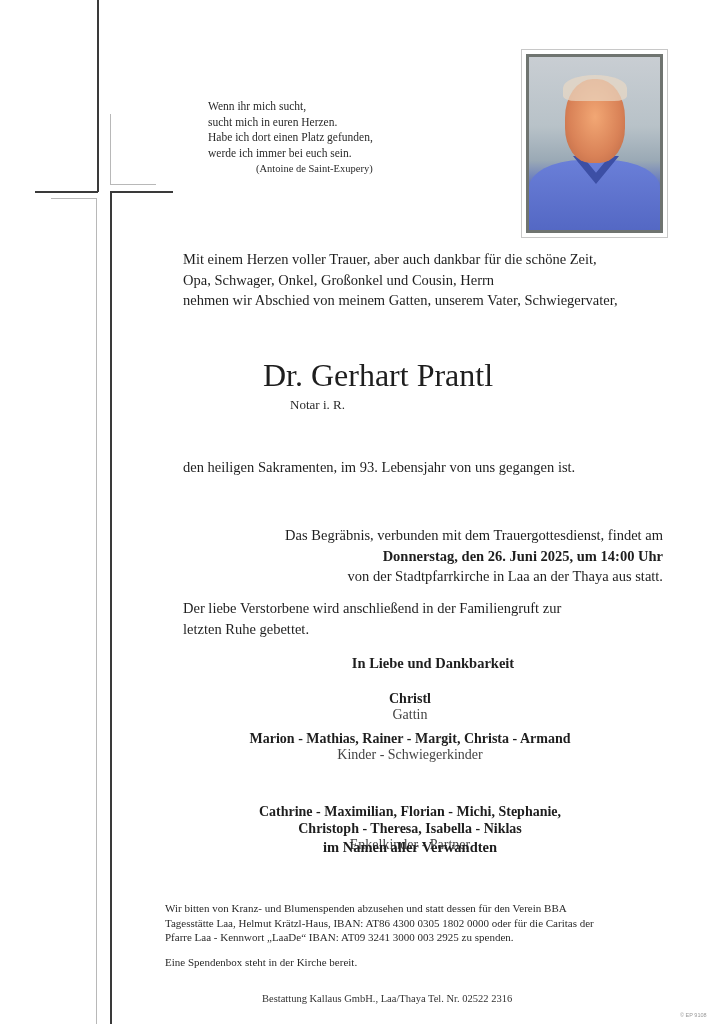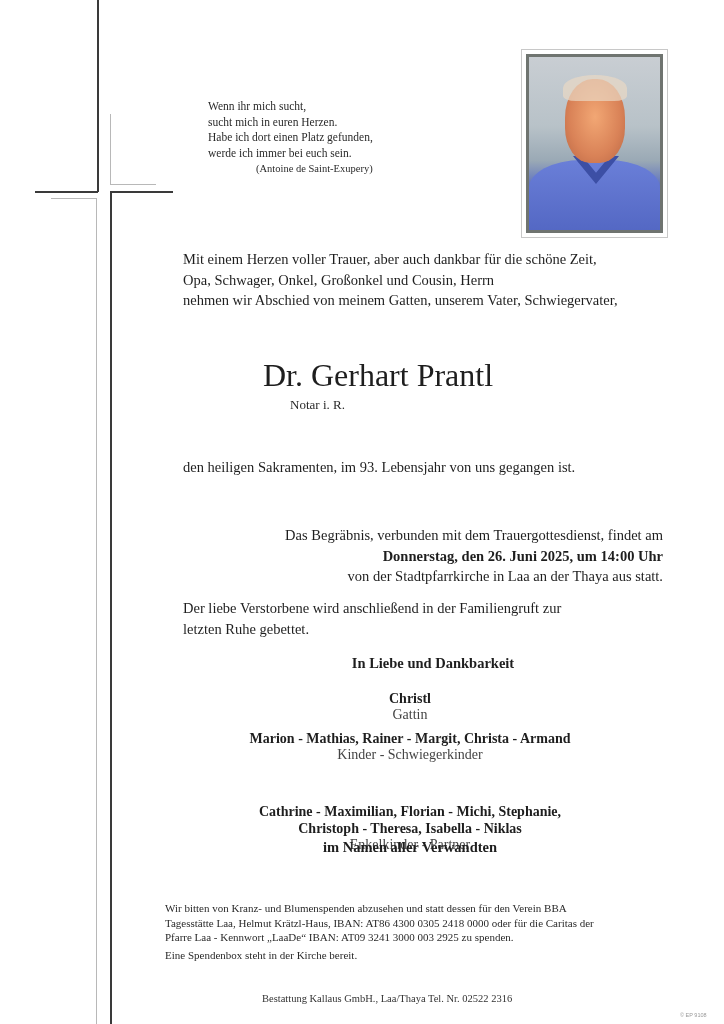--- a/index.html
+++ b/index.html
@@ -81,21 +81,21 @@
     .b3 .nm { font-weight: bold; font-size: 14px; display: block; }
     .b4 { top: 771px; margin-top: 32px; }
     .b4 .nm { font-weight: bold; font-size: 14px; display: block; line-height: 17px; }
     .b5 { top: 838px; }
 
     .donation {
       position: absolute; left: 165px; top: 901px; width: 540px;
       font-size: 11px; line-height: 14.6px; color: #2a2a2a;
     }
     .donation span { display: block; white-space: nowrap; }
-    .donation .gap { margin-top: 3px; }
+    .donation .gap { margin-top: 10px; }
 
     .footer {
       position: absolute; left: 262px; top: 993px; font-size: 10.5px; color: #333;
     }
     .copyright {
       position: absolute; left: 680px; top: 1012px; font-size: 5.5px; color: #999;
       font-family: "Liberation Sans", sans-serif;
     }
   </style>
 </head>
@@ -172,19 +172,19 @@
   <span class="nm">Christoph - Theresa, Isabella - Niklas</span>
   <span class="sub">Enkelkinder - Partner</span>
 </div>
 
 <div class="center-block b5">
   <span class="heading-b">im Namen aller Verwandten</span>
 </div>
 
 <div class="donation">
   <span>Wir bitten von Kranz- und Blumenspenden abzusehen und statt dessen für den Verein BBA</span>
-  <span>Tagesstätte Laa, Helmut Krätzl-Haus,  IBAN: AT86 4300 0305 2418 0000 oder für die Caritas der</span>
+  <span>Tagesstätte Laa, Helmut Krätzl-Haus,  IBAN: AT86 4300 0305 1802 0000 oder für die Caritas der</span>
   <span>Pfarre Laa - Kennwort „LaaDe“  IBAN: AT09 3241 3000 003 2925 zu spenden.</span>
   <span class="gap">Eine Spendenbox steht in der Kirche bereit.</span>
 </div>
 
 <div class="footer">Bestattung Kallaus GmbH., Laa/Thaya Tel. Nr. 02522 2316</div>
 <div class="copyright">© EP 9108</div>
 
 </body></html>

